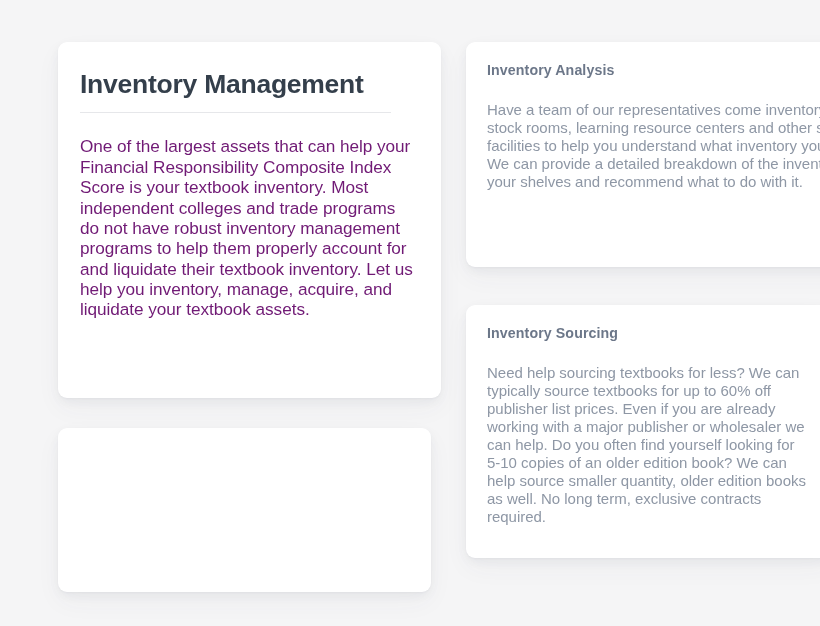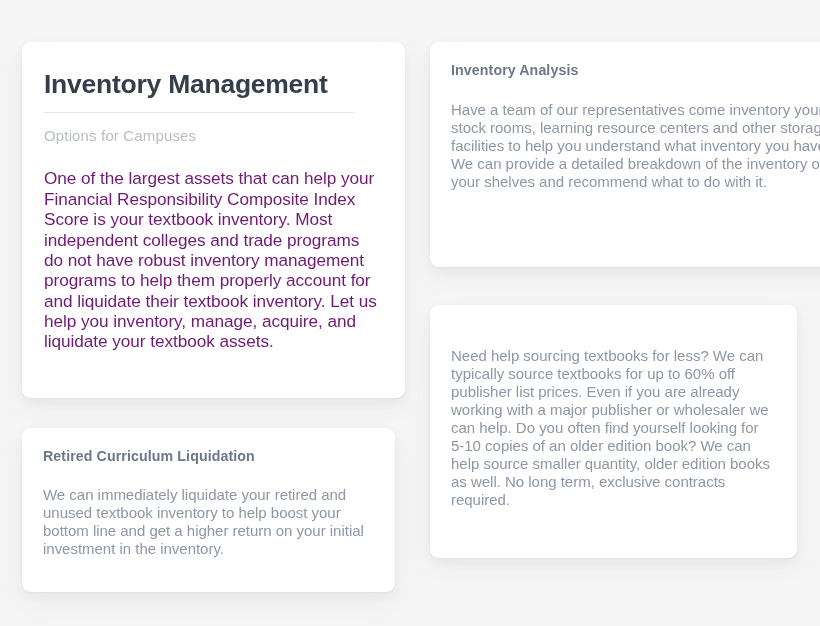--- a/index.html
+++ b/index.html
@@ -24,20 +24,21 @@
 
   .card {
     position: absolute;
     background: #ffffff;
     border-radius: 9px;
     box-sizing: border-box;
     box-shadow:
       0 1px 2px rgba(60, 70, 85, 0.035),
       0 4px 10px rgba(60, 70, 85, 0.055),
       0 10px 26px rgba(60, 70, 85, 0.045);
+    margin-left: 36px;
   }
 
   
   .card-main {
     left: 22px;
     top: 42px;
     width: 383px;
     height: 356px;
     padding: 27px 26px 20px 22px;
     z-index: 3;
@@ -128,31 +129,29 @@
   }
 </style>
 </head>
 <body>
 
 <div class="board">
 
   <div class="card card-main">
     <h1 class="main-title">Inventory Management</h1>
     <hr class="main-divider">
-    <p class="main-subtitle">Options for Campuses</p>
     <p class="main-body">One of the largest assets that can help your Financial Responsibility Composite Index Score is your textbook inventory.  Most independent colleges and trade programs do not have robust inventory management programs to help them properly account for and liquidate their textbook inventory.  Let us help you inventory, manage, acquire, and liquidate your textbook assets.</p>
   </div>
 
   <div class="card card-sub card-analysis">
     <h2 class="sub-title">Inventory Analysis</h2>
     <p class="sub-body">Have a team of our representatives come inventory your stock rooms, learning resource centers and other storage facilities to help you understand what inventory you have.  We can provide a detailed breakdown of the inventory on your shelves and recommend what to do with it.</p>
   </div>
 
   <div class="card card-sub card-sourcing">
+    <h2 class="sub-title">Inventory Sourcing</h2>
     <p class="sub-body">Need help sourcing textbooks for less?  We can typically source textbooks for up to 60% off publisher list prices.  Even if you are already working with a major publisher or wholesaler we can help.  Do you often find yourself looking for 5-10 copies of an older edition book?  We can help source smaller quantity, older edition books as well.  No long term, exclusive contracts required.</p>
   </div>
 
   <div class="card card-sub card-retired">
-    <h2 class="sub-title">Retired Curriculum Liquidation</h2>
-    <p class="sub-body">We can immediately liquidate your retired and unused textbook inventory to help boost your bottom line and get a higher return on your initial investment in the inventory.</p>
   </div>
 
 </div>
 
 </body></html>

